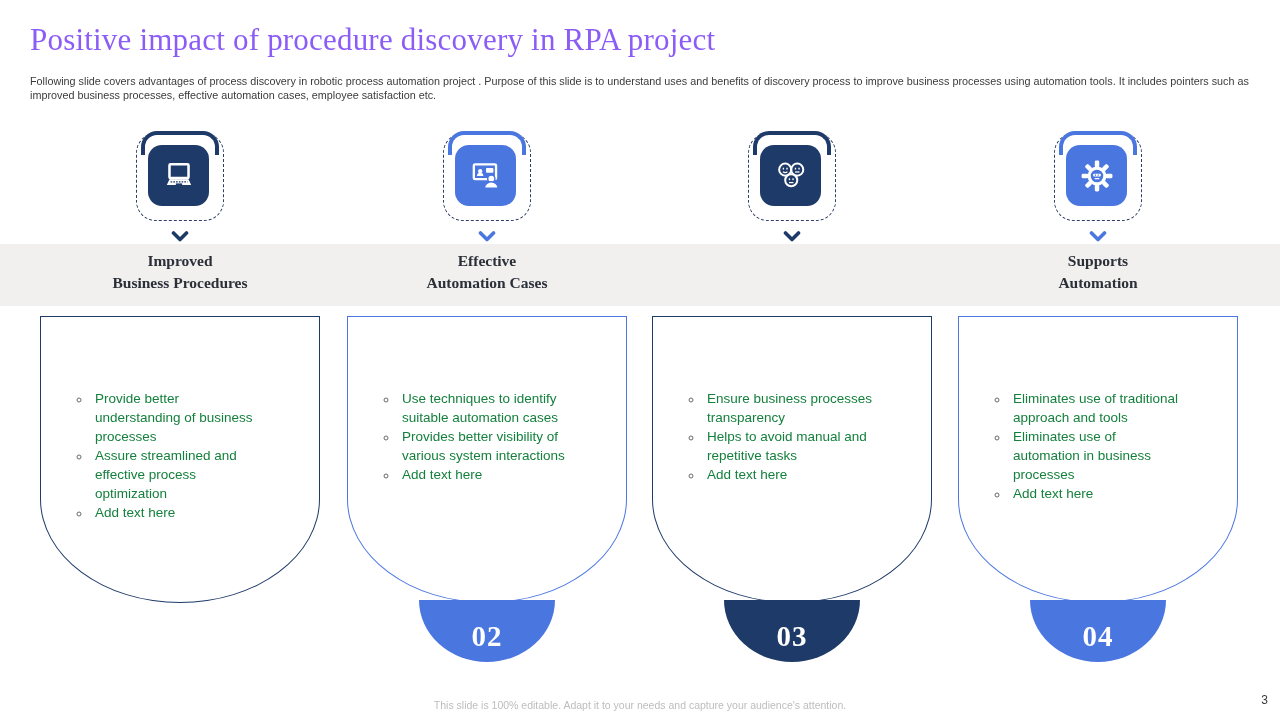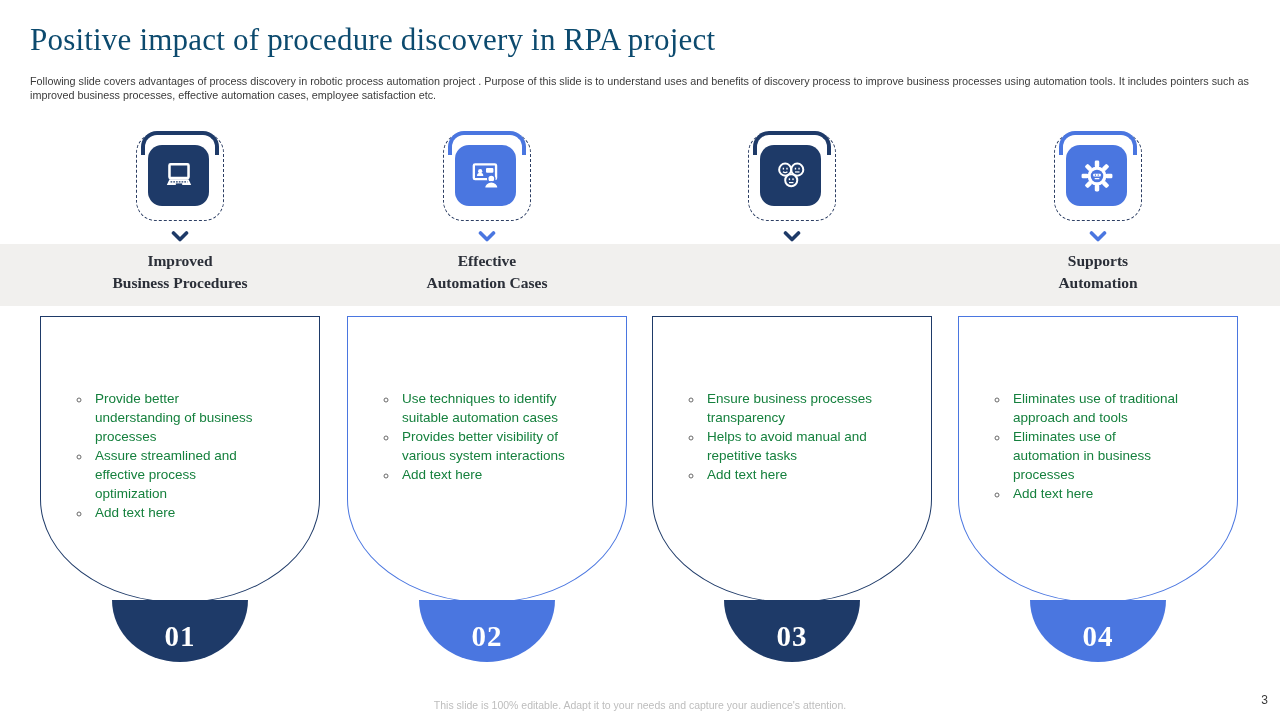--- a/index.html
+++ b/index.html
@@ -1,19 +1,19 @@
 <!DOCTYPE html>
 <html><head>
 <meta charset="utf-8">
 <style>
   html,body{margin:0;padding:0;background:#fff;}
   .slide{position:relative;width:1280px;height:720px;background:#ffffff;overflow:hidden;
          font-family:"Liberation Sans",sans-serif;}
   .title{position:absolute;left:30px;top:22px;margin:0;font-family:"Liberation Serif",serif;
-         font-weight:400;font-size:31px;color:#0c4a6e;letter-spacing:0.2px;}
+         font-weight:400;font-size:31px;color:#8b5cf6;letter-spacing:0.2px;}
   .subtitle{position:absolute;left:30px;top:74px;width:1224px;margin:0;font-size:10.8px;
          line-height:14px;color:#3b3b3b;}
   .band{position:absolute;left:0;top:244px;width:1280px;height:62px;background:#f1f0ee;}
   .column{position:absolute;top:125px;width:280px;height:560px;}
   .c1{left:40px}.c2{left:347px}.c3{left:652px}.c4{left:958px}
   .theme-dark{--theme:#1e3a68;}
   .theme-blue{--theme:#4a76e0;}
   .icon-outer{position:relative;width:86px;height:86px;margin:8px auto 0;
          border:1.5px dashed #2c3e63;border-radius:20px;}
   .icon-arc{position:absolute;left:4px;right:4px;top:-3.5px;height:20px;
@@ -67,23 +67,20 @@
     <div class="heading">
       <span>Improved</span>
       <span>Business Procedures</span>
     </div>
     <div class="card">
       <ul>
         <li>Provide better understanding of business processes</li>
         <li>Assure streamlined and effective process optimization</li>
         <li>Add text here</li>
       </ul>
-    </div>
-    <div class="badge">
-      <span>01</span>
     </div>
   </div>
 
   <div class="column c2 theme-blue">
     <div class="icon-outer">
       <div class="icon-arc"></div>
       <div class="icon-box">
         <svg width="36" height="36" viewBox="0 0 34 34">
           <rect x="5.5" y="6" width="21" height="14" rx="1.2" fill="none" stroke="#fff" stroke-width="2.2"></rect>
           <rect x="17" y="9.5" width="7" height="4.5" rx="1" fill="#fff"></rect>

